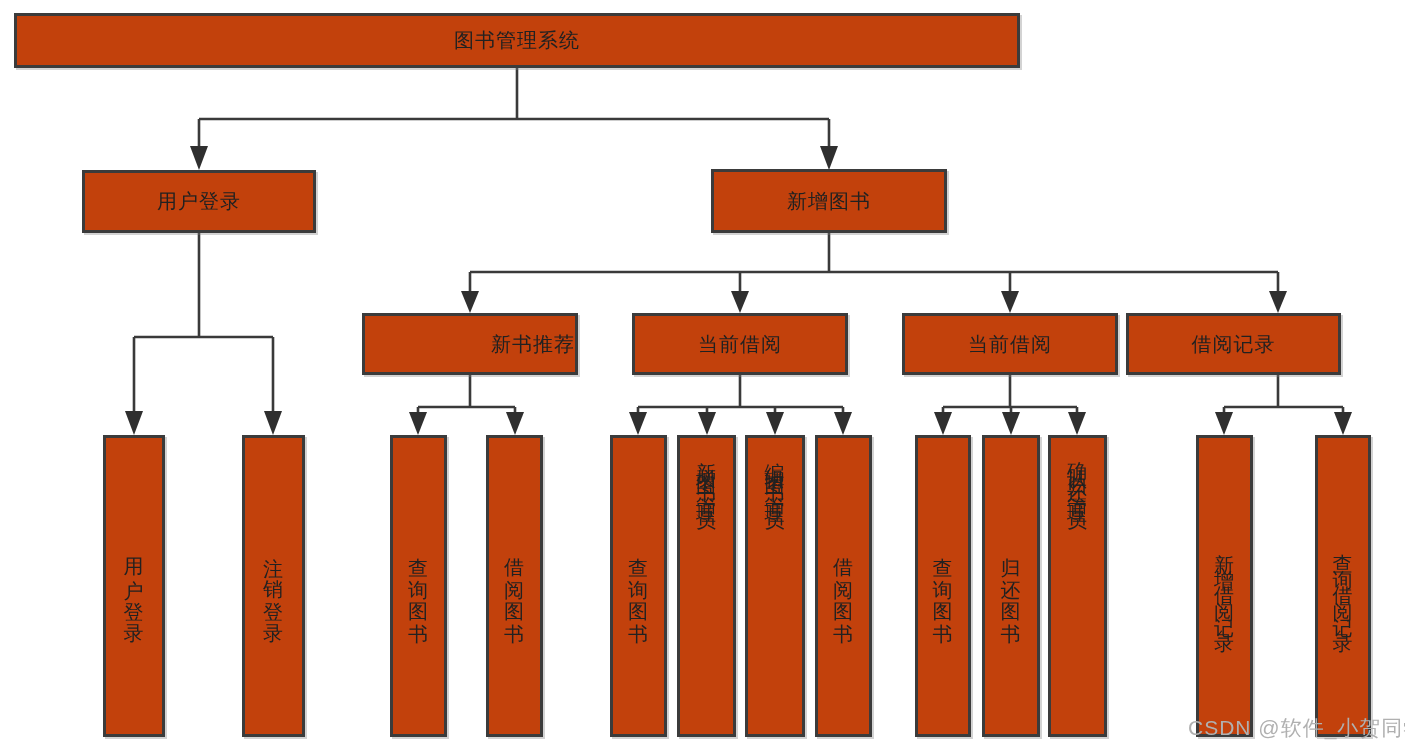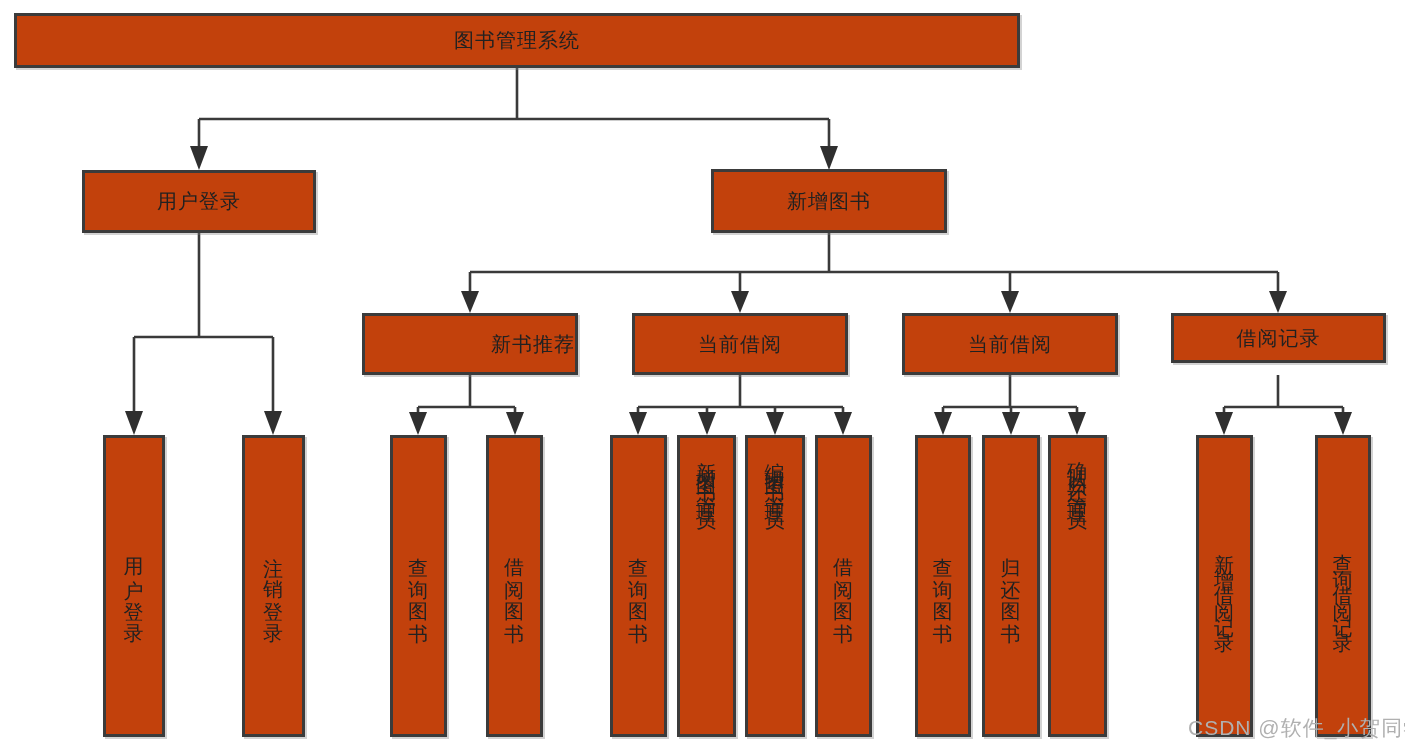--- a/index.html
+++ b/index.html
@@ -96,21 +96,21 @@
 
   <div class="node" style="left:362px;top:313px;width:216px;height:62px;justify-content:flex-end;">
     <span>新书推荐</span>
   </div>
   <div class="node" style="left:632px;top:313px;width:216px;height:62px;">
     <span>当前借阅</span>
   </div>
   <div class="node" style="left:902px;top:313px;width:216px;height:62px;">
     <span>当前借阅</span>
   </div>
-  <div class="node" style="left:1171px;top:313px;width:215px;height:50px;">
+  <div class="node" style="left:1126px;top:313px;width:215px;height:62px;">
     <span>借阅记录</span>
   </div>
 
   <div class="node leaf" style="left:103px;top:435px;width:62px;height:302px;">
     <span>用户登录</span>
   </div>
   <div class="node leaf" style="left:242px;top:435px;width:63px;height:302px;">
     <span>注销登录</span>
   </div>
   <div class="node leaf" style="left:390px;top:435px;width:57px;height:302px;">

